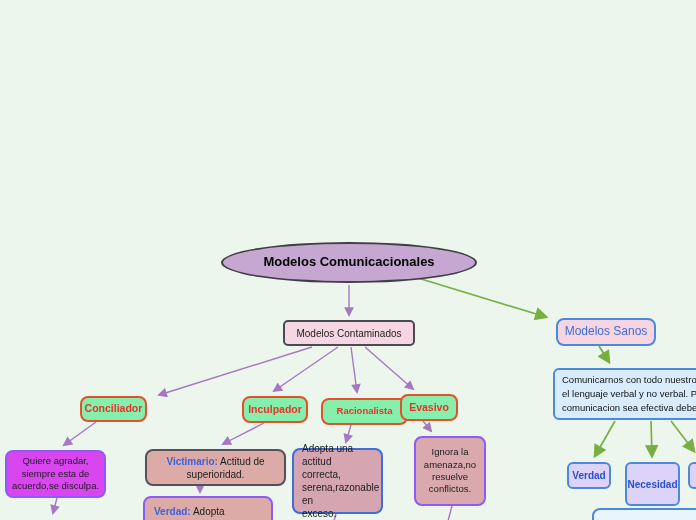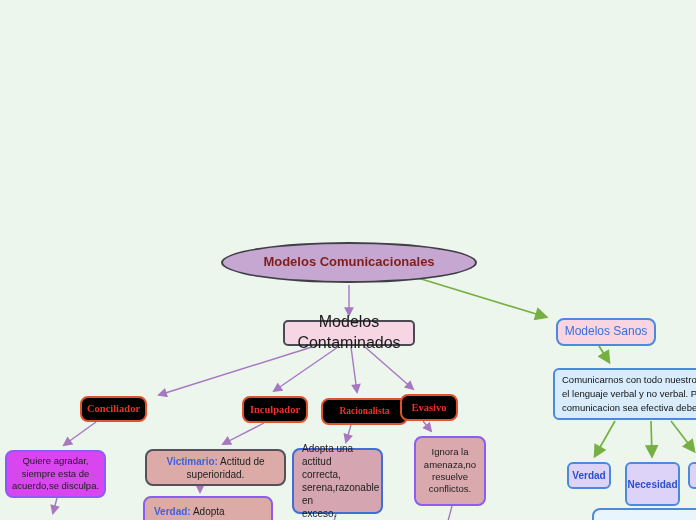--- a/index.html
+++ b/index.html
@@ -2,25 +2,25 @@
 <html><head>
 <meta charset="utf-8">
 <style>
   html,body{margin:0;padding:0;background:#edf6ed;}
   .stage{position:relative;width:696px;height:520px;background:#edf6ed;overflow:hidden;
          font-family:"Liberation Sans",sans-serif;}
   .lines{position:absolute;left:0;top:0;width:696px;height:520px;}
   .node{position:absolute;box-sizing:border-box;display:flex;align-items:center;
         justify-content:center;text-align:center;line-height:1.3;}
   .ellipse{border-radius:50%;background:#c5a7d1;border:2px solid #3f3f44;
-           font-weight:bold;font-size:13px;color:#7f1d1d;}
+           font-weight:bold;font-size:13px;color:#000000;}
   .pinkbox{background:#f7d6e4;border:2px solid #4a4a52;border-radius:5px;
-           font-size:16px;color:#1a1a1a;}
-  .yellow{background:#000000;border:2px solid #e0512d;border-radius:8px;
-          color:#e8332a;font-weight:bold;font-size:10.5px;font-family:Liberation Serif, serif;}
+           font-size:10px;color:#1a1a1a;}
+  .yellow{background:#86efac;border:2px solid #e0512d;border-radius:8px;
+          color:#e8332a;font-weight:bold;font-size:10.5px;}
   .salmon{background:#dcaba8;border:2px solid #8b5cf6;border-radius:8px;
           font-size:10px;color:#1c1c1c;}
   .lav{background:#ddd3f8;border:2px solid #4a89dc;border-radius:6px;
        color:#2b50cc;font-weight:bold;font-size:10px;}
   .blue-label{color:#4161d9;font-weight:bold;}
   .pre{white-space:pre-line;}
   .left{justify-content:flex-start;text-align:left;}
 </style>
 </head>
 <body>

